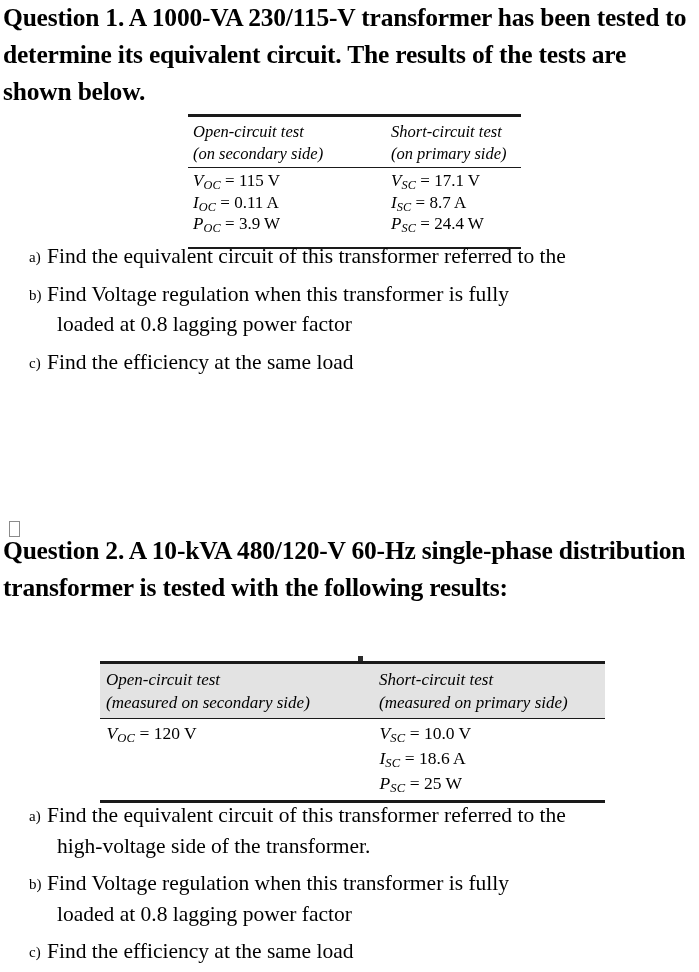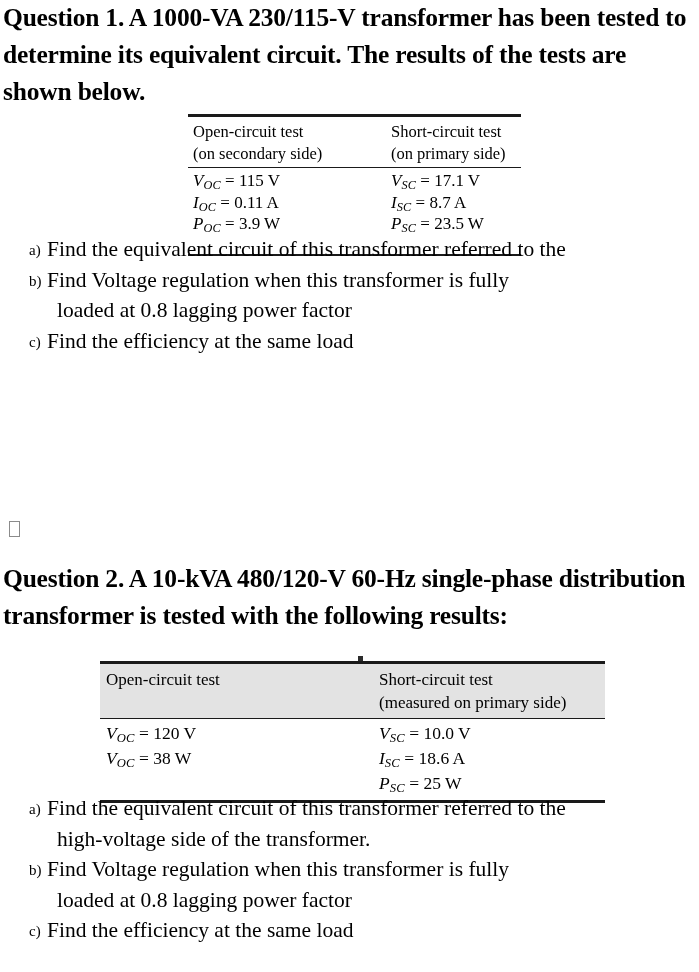--- a/index.html
+++ b/index.html
@@ -30,21 +30,21 @@
     width: 692px;
     font-weight: bold;
     font-size: 25.5px;
     line-height: 37px;
     letter-spacing: -0.2px;
     text-align: left;
     white-space: pre-wrap;
   }
 
   #q1-heading { top: -1px; }
-  #q2-heading { top: 560px; }
+  #q2-heading { top: 532px; }
 
   
   .glyph-box {
     position: absolute;
     left: 9px;
     top: 521px;
     width: 11px;
     height: 16px;
     border: 1.5px solid #8b8b8b;
     box-sizing: border-box;
@@ -66,20 +66,21 @@
     width: 100%;
   }
   .data-table .rule-bottom {
     height: 2.6px;
     background: #1a1a1a;
     width: 100%;
   }
 
   .thead {
     display: flex;
+    font-style: italic;
   }
   .tbody {
     display: flex;
   }
   .col {
     box-sizing: border-box;
   }
   .hdr-line {
     font-size: 16.5px;
     line-height: 21.5px;
@@ -106,37 +107,37 @@
 
   
   #table-1 {
     left: 188px;
     top: 114px;
     width: 333px;
   }
   #table-1 .thead { padding: 4px 0 3px 5px; }
   #table-1 .thead .col-left  { width: 198px; }
   #table-1 .thead .col-right { width: 130px; }
-  #table-1 .tbody { padding: 3px 0 18px 5px; }
+  #table-1 .tbody { padding: 3px 0 11px 5px; }
   #table-1 .tbody .col-left  { width: 198px; }
   #table-1 .tbody .col-right { width: 130px; }
 
   
   #table-2 {
     left: 100px;
     top: 661px;
     width: 505px;
   }
   #table-2 .thead {
     background: #e3e3e3;
     padding: 4px 0 4px 6px;
   }
   #table-2 .thead .col-left  { width: 273px; }
   #table-2 .thead .col-right { width: 225px; }
-  #table-2 .tbody { padding: 3px 0 3px 6px; }
+  #table-2 .tbody { padding: 3px 0 3px 6px; justify-content: center; }
   #table-2 .tbody .col-left  { width: 273px; }
   #table-2 .tbody .col-right { width: 225px; }
   #table-2 .hdr-line { font-size: 17px; line-height: 23px; }
   #table-2 .cell-line { font-size: 17.5px; line-height: 23px; }
 
   
   .scan-tick {
     position: absolute;
     left: 258px;
     top: -5px;
@@ -164,20 +165,21 @@
     left: 29px;
     top: 9px;
     font-size: 15px;
     line-height: 15px;
   }
   .li-text {
     font-size: 21.5px;
     line-height: 30.5px;
     text-indent: 0;
     white-space: pre-wrap;
+    margin-top: 7px;
   }
   .li-text .cont {
     display: block;
     padding-left: 10px;
   }
 </style>
 </head>
 <body>
 
 <div class="page">
@@ -199,21 +201,21 @@
     <div class="rule-mid"></div>
     <div class="tbody">
       <div class="col col-left">
         <div class="cell-line"><var class="sym">V</var><sub class="sub">OC</sub> <span>= 115 V</span></div>
         <div class="cell-line"><var class="sym">I</var><sub class="sub">OC</sub> <span>= 0.11 A</span></div>
         <div class="cell-line"><var class="sym">P</var><sub class="sub">OC</sub> <span>= 3.9 W</span></div>
       </div>
       <div class="col col-right">
         <div class="cell-line"><var class="sym">V</var><sub class="sub">SC</sub> <span>= 17.1 V</span></div>
         <div class="cell-line"><var class="sym">I</var><sub class="sub">SC</sub> <span>= 8.7 A</span></div>
-        <div class="cell-line"><var class="sym">P</var><sub class="sub">SC</sub> <span>= 23.5 W</span></div>
+        <div class="cell-line"><var class="sym">P</var><sub class="sub">SC</sub> <span>= 24.4 W</span></div>
       </div>
     </div>
     <div class="rule-bottom"></div>
   </div>
 
   <div class="q-list" id="q1-list">
     <div class="list-item">
       <span class="li-marker">a)</span>
       <div class="li-text"><span>Find the equivalent circuit of this transformer referred to the</span></div>
     </div>
@@ -230,31 +232,31 @@
   <div class="glyph-box"></div>
 
   <div class="q-heading" id="q2-heading">Question 2. A 10-kVA 480/120-V 60-Hz single-phase distribution transformer is tested with the following results:</div>
 
   <div class="data-table" id="table-2">
     <div class="scan-tick"></div>
     <div class="rule-top"></div>
     <div class="thead">
       <div class="col col-left">
         <div class="hdr-line">Open-circuit test</div>
+        <div class="hdr-line">(measured on secondary side)</div>
       </div>
       <div class="col col-right">
         <div class="hdr-line">Short-circuit test</div>
         <div class="hdr-line">(measured on primary side)</div>
       </div>
     </div>
     <div class="rule-mid"></div>
     <div class="tbody">
       <div class="col col-left">
         <div class="cell-line"><var class="sym">V</var><sub class="sub">OC</sub> <span>= 120 V</span></div>
-        <div class="cell-line"><var class="sym">V</var><sub class="sub">OC</sub> <span>= 38 W</span></div>
       </div>
       <div class="col col-right">
         <div class="cell-line"><var class="sym">V</var><sub class="sub">SC</sub> <span>= 10.0 V</span></div>
         <div class="cell-line"><var class="sym">I</var><sub class="sub">SC</sub> <span>= 18.6 A</span></div>
         <div class="cell-line"><var class="sym">P</var><sub class="sub">SC</sub> <span>= 25 W</span></div>
       </div>
     </div>
     <div class="rule-bottom"></div>
   </div>
 

